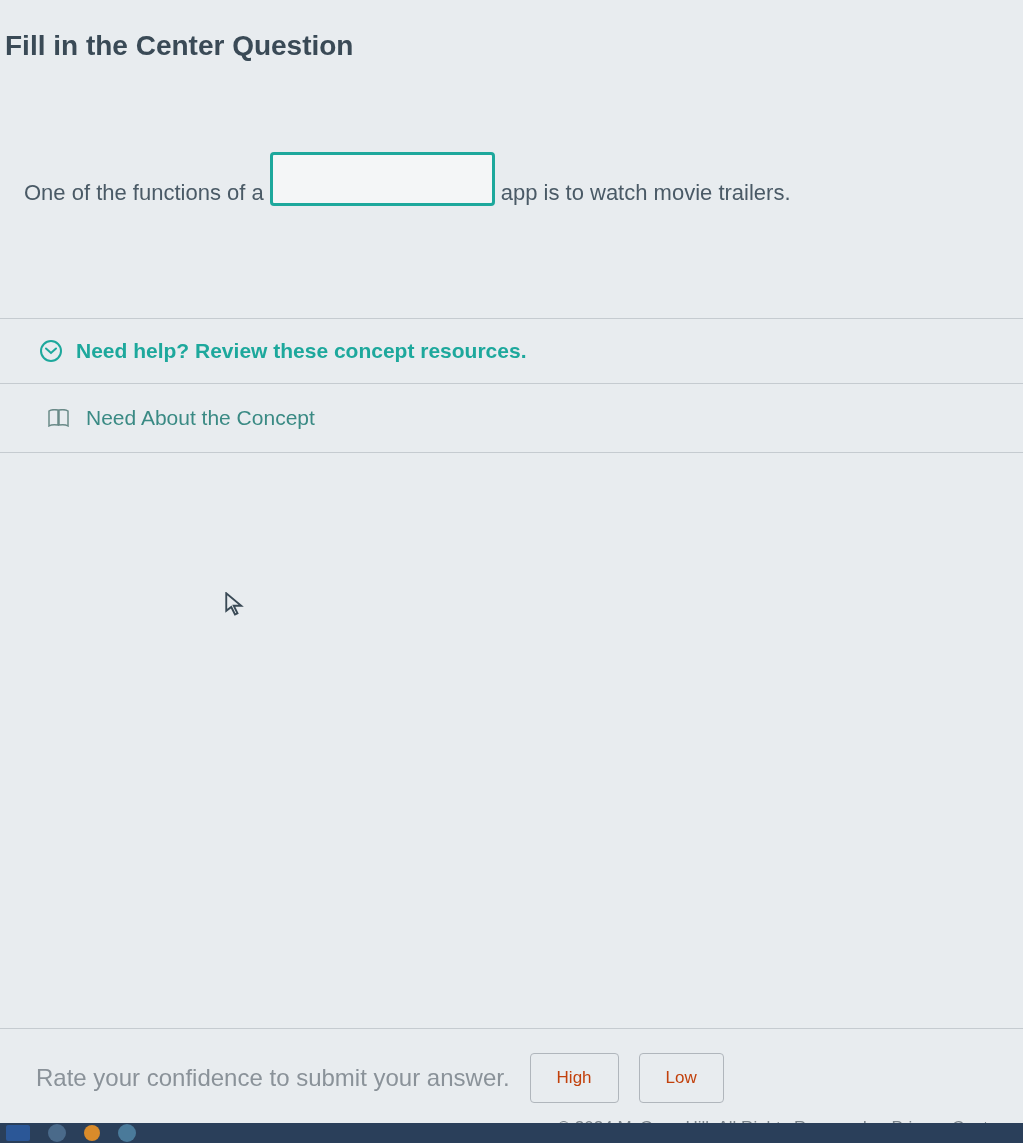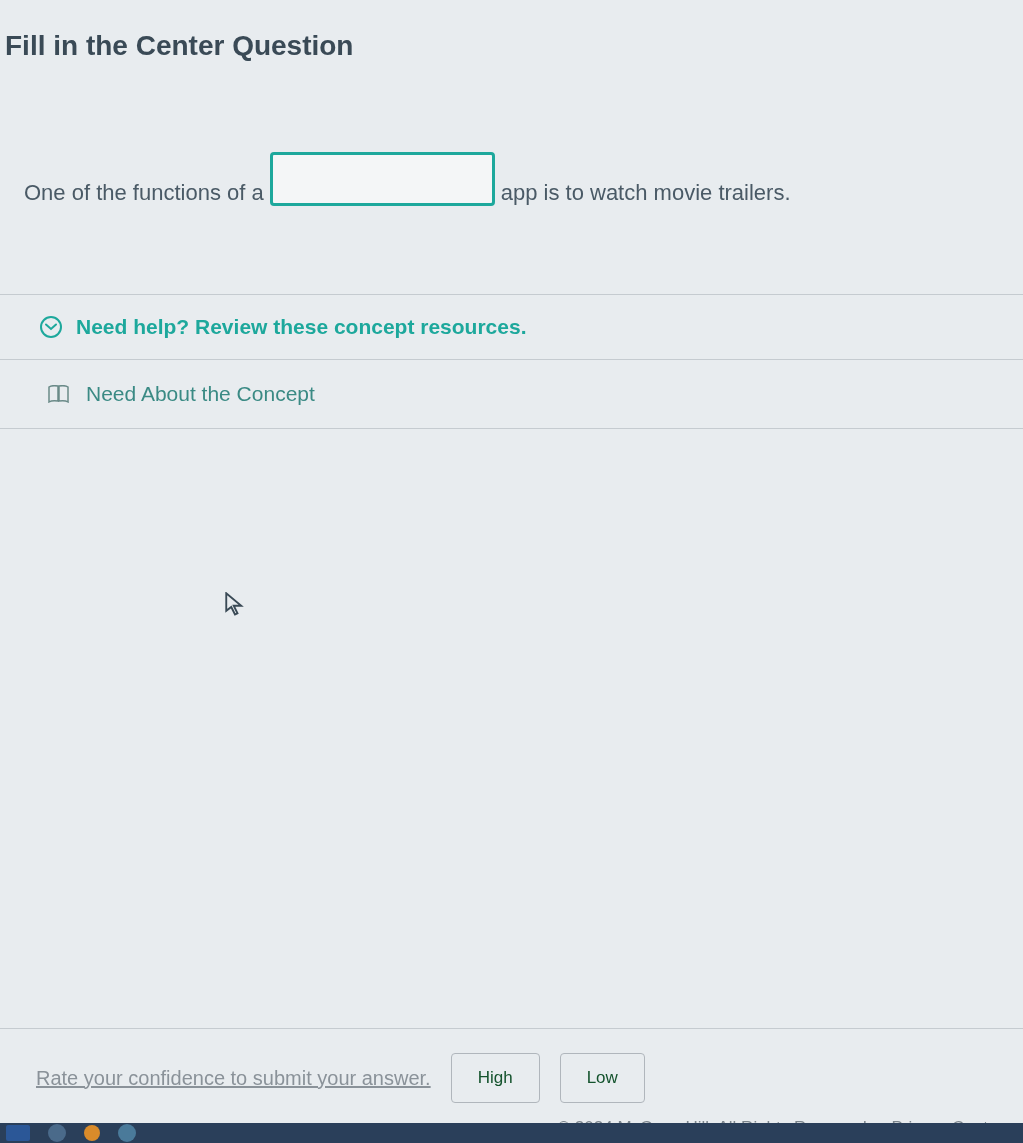--- a/index.html
+++ b/index.html
@@ -39,21 +39,21 @@
       height: 54px;
       border: 3px solid #1da89c;
       border-radius: 4px;
       background: #f4f6f7;
       padding: 0 10px;
       font-size: 20px;
       color: #333;
       outline: none;
     }
     .help-section {
-      margin-top: 88px;
+      margin-top: 112px;
       border-top: 1px solid #c5cbd0;
     }
     .help-header {
       display: flex;
       align-items: center;
       padding: 20px 40px;
       gap: 14px;
       border-bottom: 1px solid #c5cbd0;
     }
     .chevron-circle {
@@ -97,30 +97,29 @@
       bottom: 40px;
       left: 0;
       right: 0;
       border-top: 1px solid #c5cbd0;
       padding: 24px 36px 0 36px;
       display: flex;
       align-items: center;
       gap: 20px;
     }
     .confidence-text {
-      font-size: 20px;
+      font-size: 24px;
       color: #8a9299;
-      text-decoration: underline;
     }
     .confidence-button {
       padding: 14px 26px;
       border: 1px solid #b0b6bc;
       border-radius: 4px;
       background: transparent;
-      color: #14532d;
+      color: #c2410c;
       font-size: 17px;
       cursor: pointer;
     }
     .copyright-row {
       position: absolute;
       bottom: 5px;
       right: 20px;
       font-size: 17px;
       color: #7a848c;
       display: flex;

